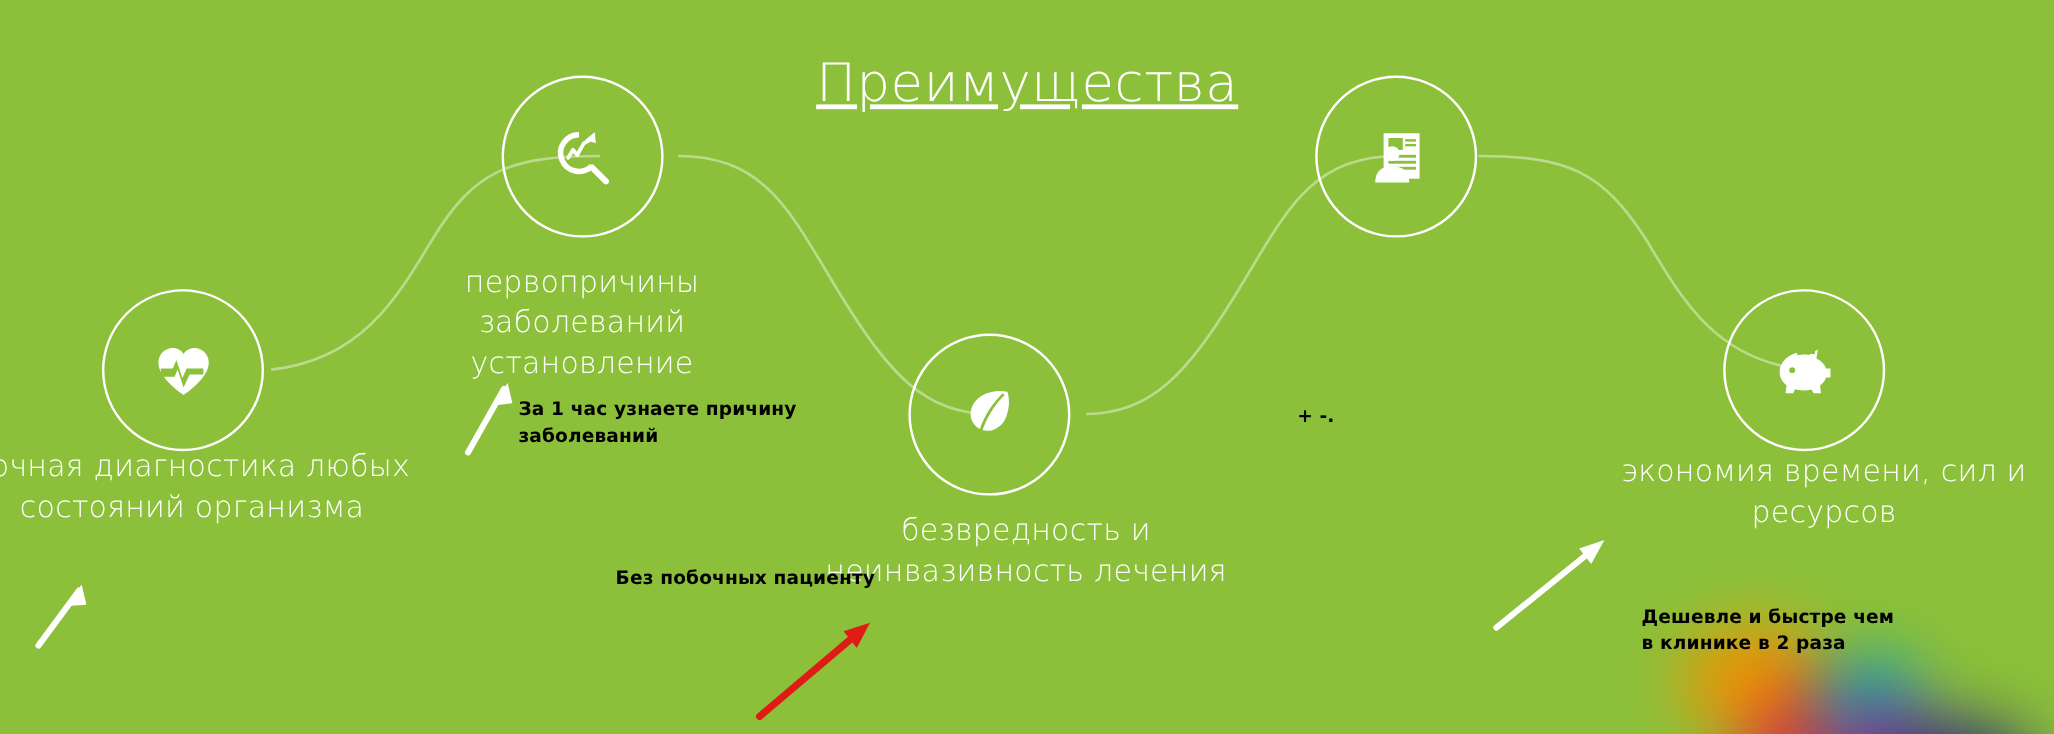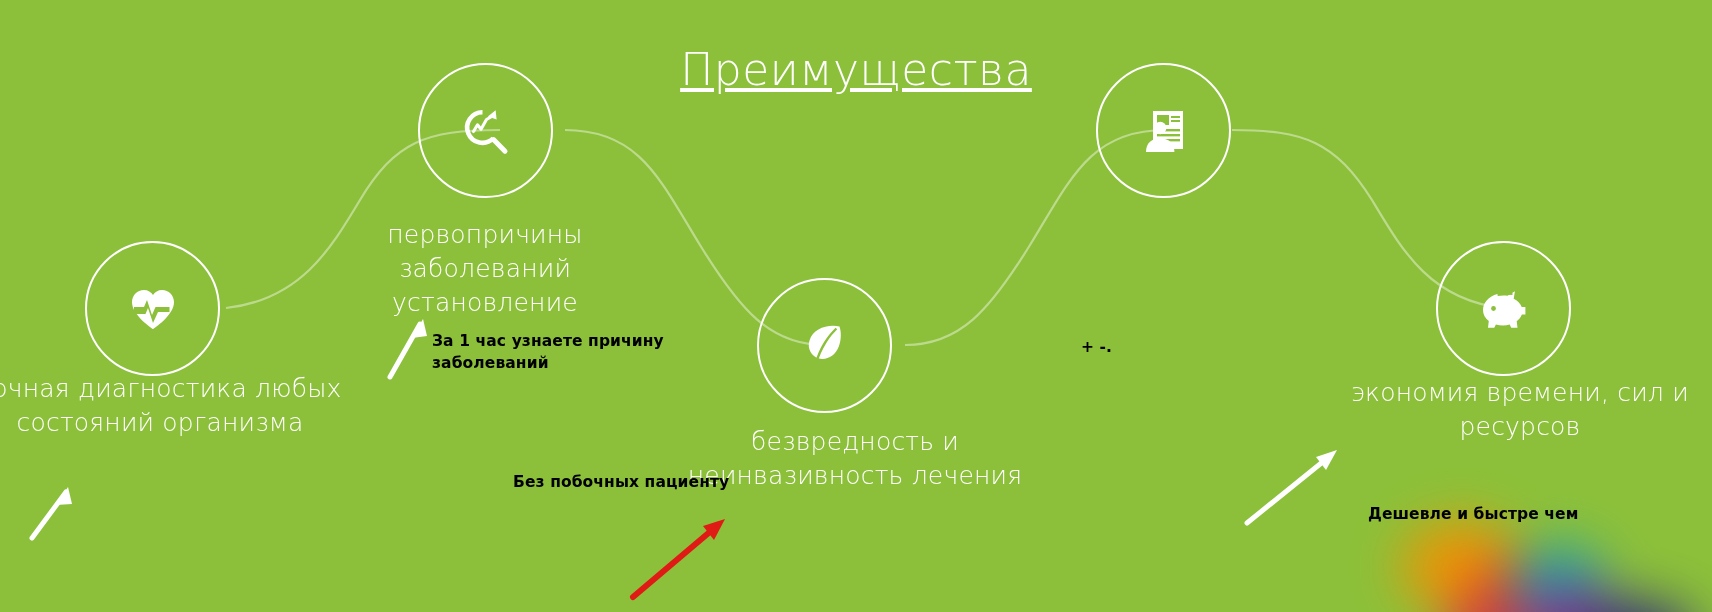--- a/index.html
+++ b/index.html
@@ -200,20 +200,21 @@
         <path fill="#8cc03a" d="M22 4.8 h10.5 v2.1 H22 Z"></path>
       </svg>
     </span>
   </div>
   <div class="caption" style="left:1340px; top:376px; width:360px;">
     <div>экономия времени, сил и</div>
     <div>ресурсов</div>
   </div>
   <div class="note" style="left:1368px; top:503px; width:250px;">
     <div>Дешевле и быстре чем</div>
+    <div>в клинике в 2 раза</div>
   </div>
 
   <svg class="arrow-layer" viewBox="0 0 1712 612">
 
     <g>
       <path d="M32 538 L66 492" stroke="#ffffff" stroke-width="5" stroke-linecap="round" fill="none"></path>
       <path d="M68 487 L56 505 L72 504 Z" fill="#ffffff"></path>
     </g>
 
     <g>

